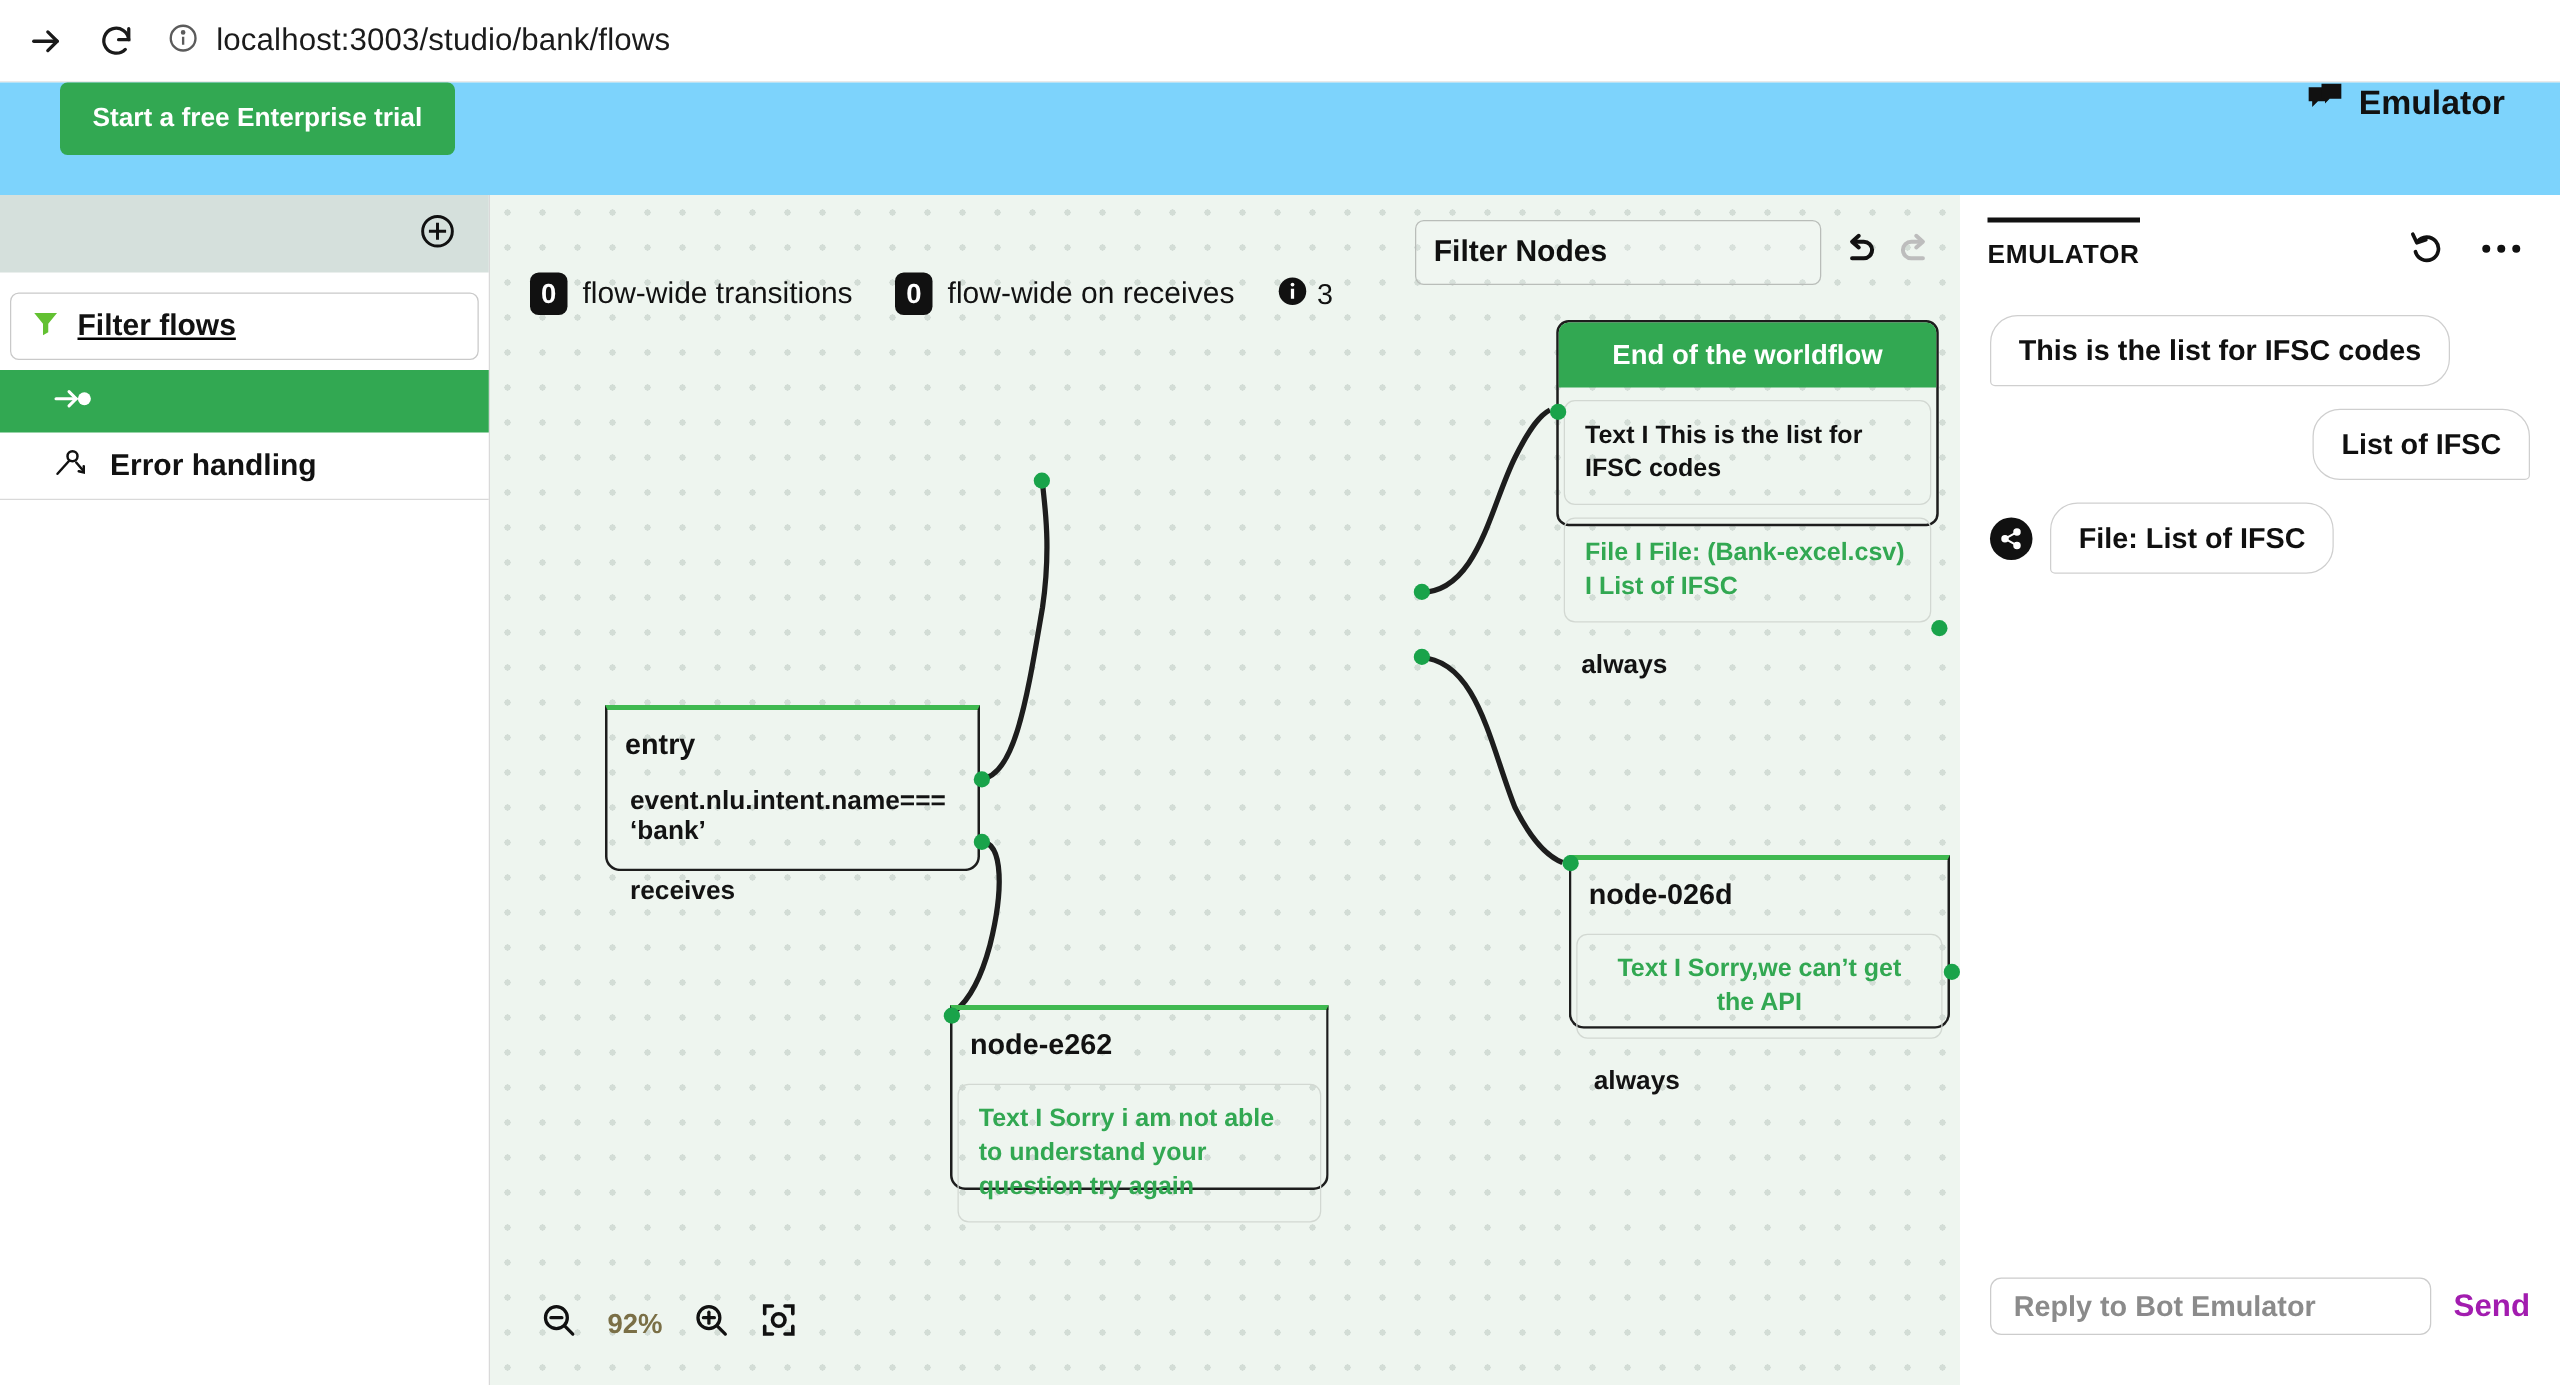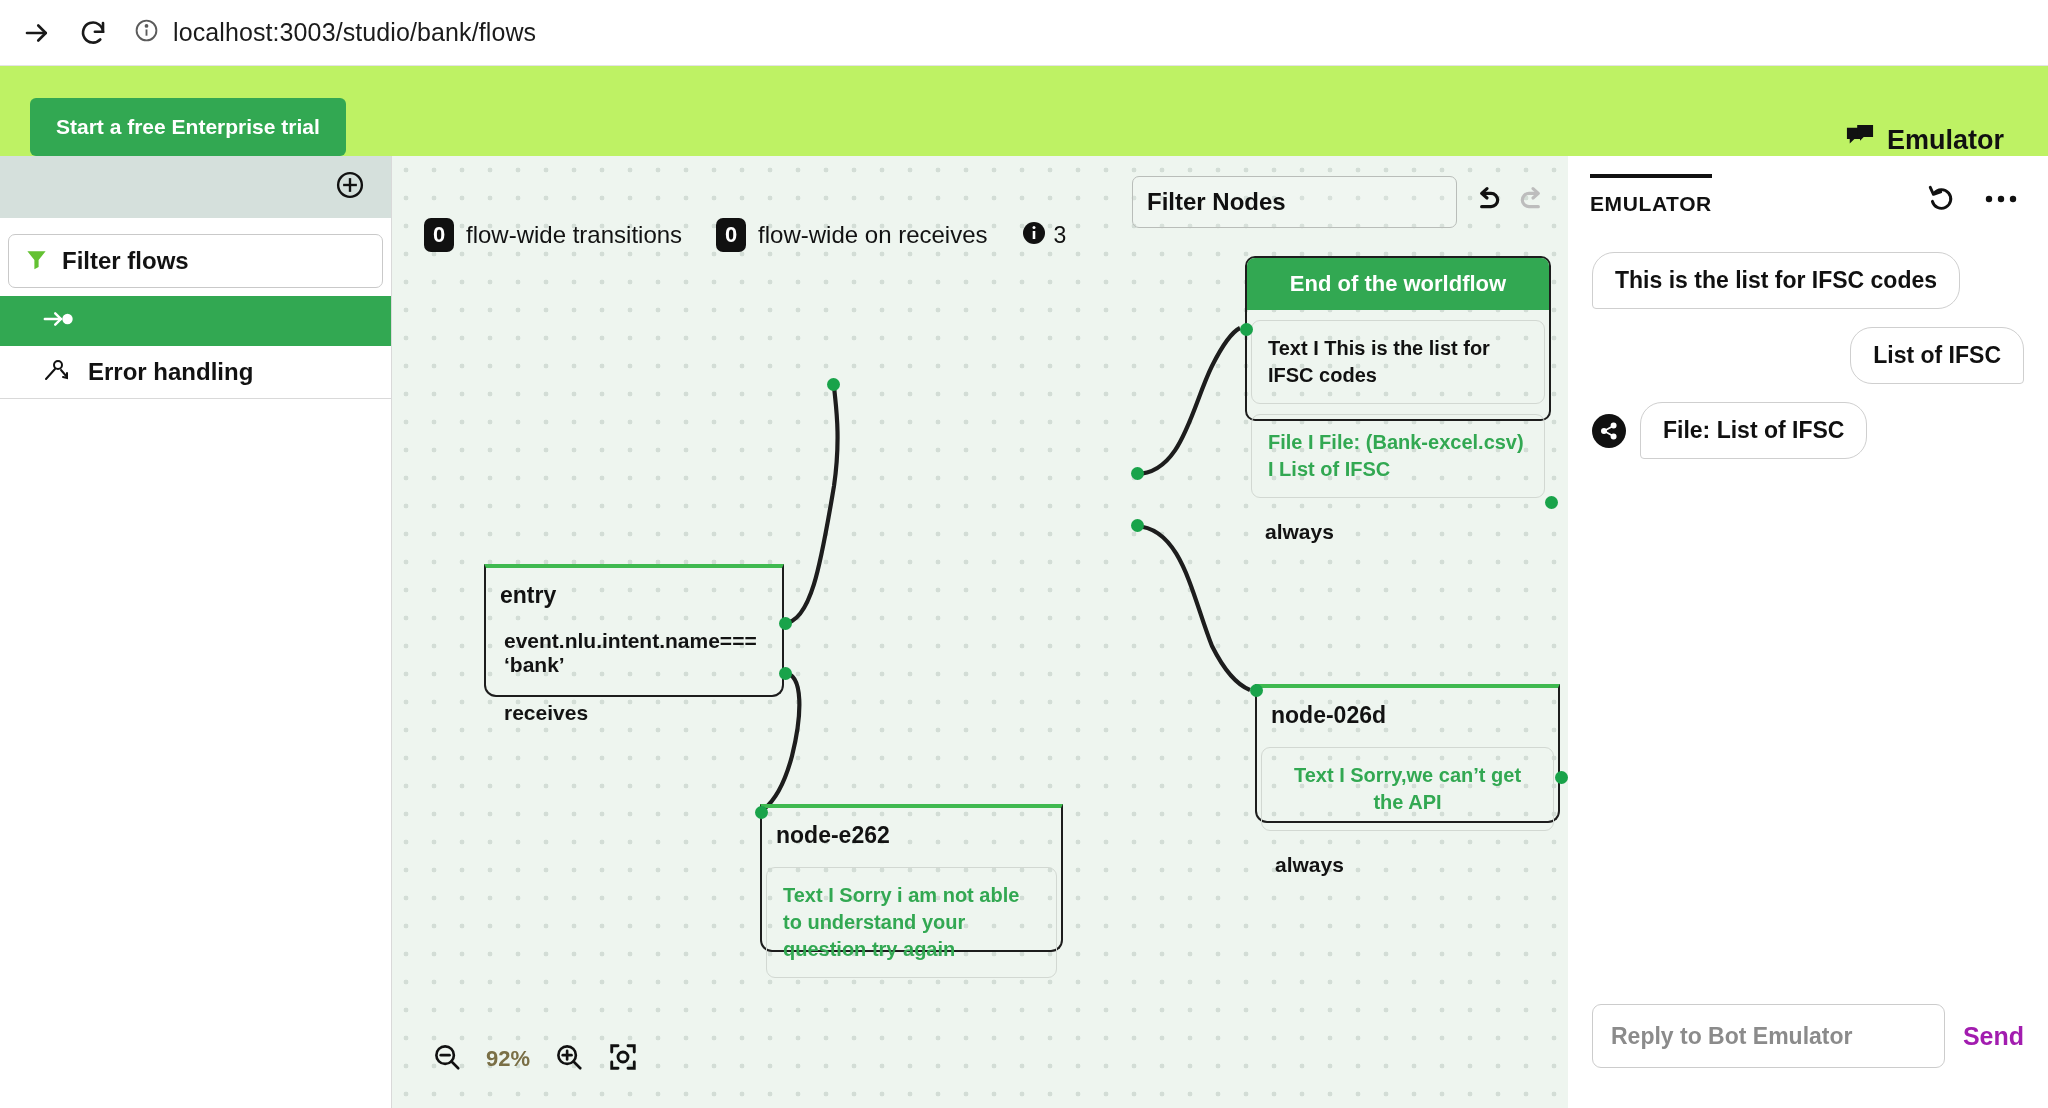--- a/index.html
+++ b/index.html
@@ -33,24 +33,24 @@
   .url-text {
     font-size: 25px;
     color: #1b1b1b;
     letter-spacing: 0.1px;
   }
 
   
   .app-header {
     height: 90px;
     display: flex;
-    align-items: flex-end;
+    align-items: flex-start;
     justify-content: space-between;
-    padding: 0 22px 0 30px;
-    background: #bef264;
+    padding: 0 22px 0 48px;
+    background: #7dd3fc;
   }
   .trial-btn {
     background: #32a852;
     color: #ffffff;
     font-size: 21px;
     font-weight: bold;
     border: none;
     border-radius: 6px;
     padding: 17px 26px;
     cursor: pointer;
@@ -81,21 +81,21 @@
     flex-direction: column;
   }
   .sidebar-top {
     height: 62px;
     background: #d5e0dc;
     display: flex;
     align-items: center;
     justify-content: flex-end;
     padding-right: 26px;
   }
-  .filter-wrap { padding: 16px 8px 8px 8px; }
+  .filter-wrap { padding: 16px 8px 8px 8px; text-decoration: underline; }
   .filter-box {
     display: flex; align-items: center; gap: 14px;
     border: 1px solid #c9c9c9;
     border-radius: 7px;
     padding: 12px 16px;
     background: #fff;
   }
   .filter-label { font-size: 24px; font-weight: bold; color: #121212; }
   .sidebar-item {
     display: flex; align-items: center; gap: 16px;
@@ -273,21 +273,21 @@
     background: #111;
     display: flex; align-items: center; justify-content: center;
     flex: 0 0 34px;
   }
   .composer {
     display: flex; align-items: center; gap: 18px;
     padding: 16px 24px 40px 24px;
   }
   .composer-input {
     flex: 1;
-    height: 64px;
+    height: 46px;
     border: 1px solid #cccccc;
     border-radius: 9px;
     font-family: "Liberation Sans", sans-serif;
     font-size: 23px;
     font-weight: bold;
     padding: 0 18px;
     outline: none;
     color: #101010;
   }
   .composer-input::placeholder { color: #8b8b8b; font-weight: bold; }

